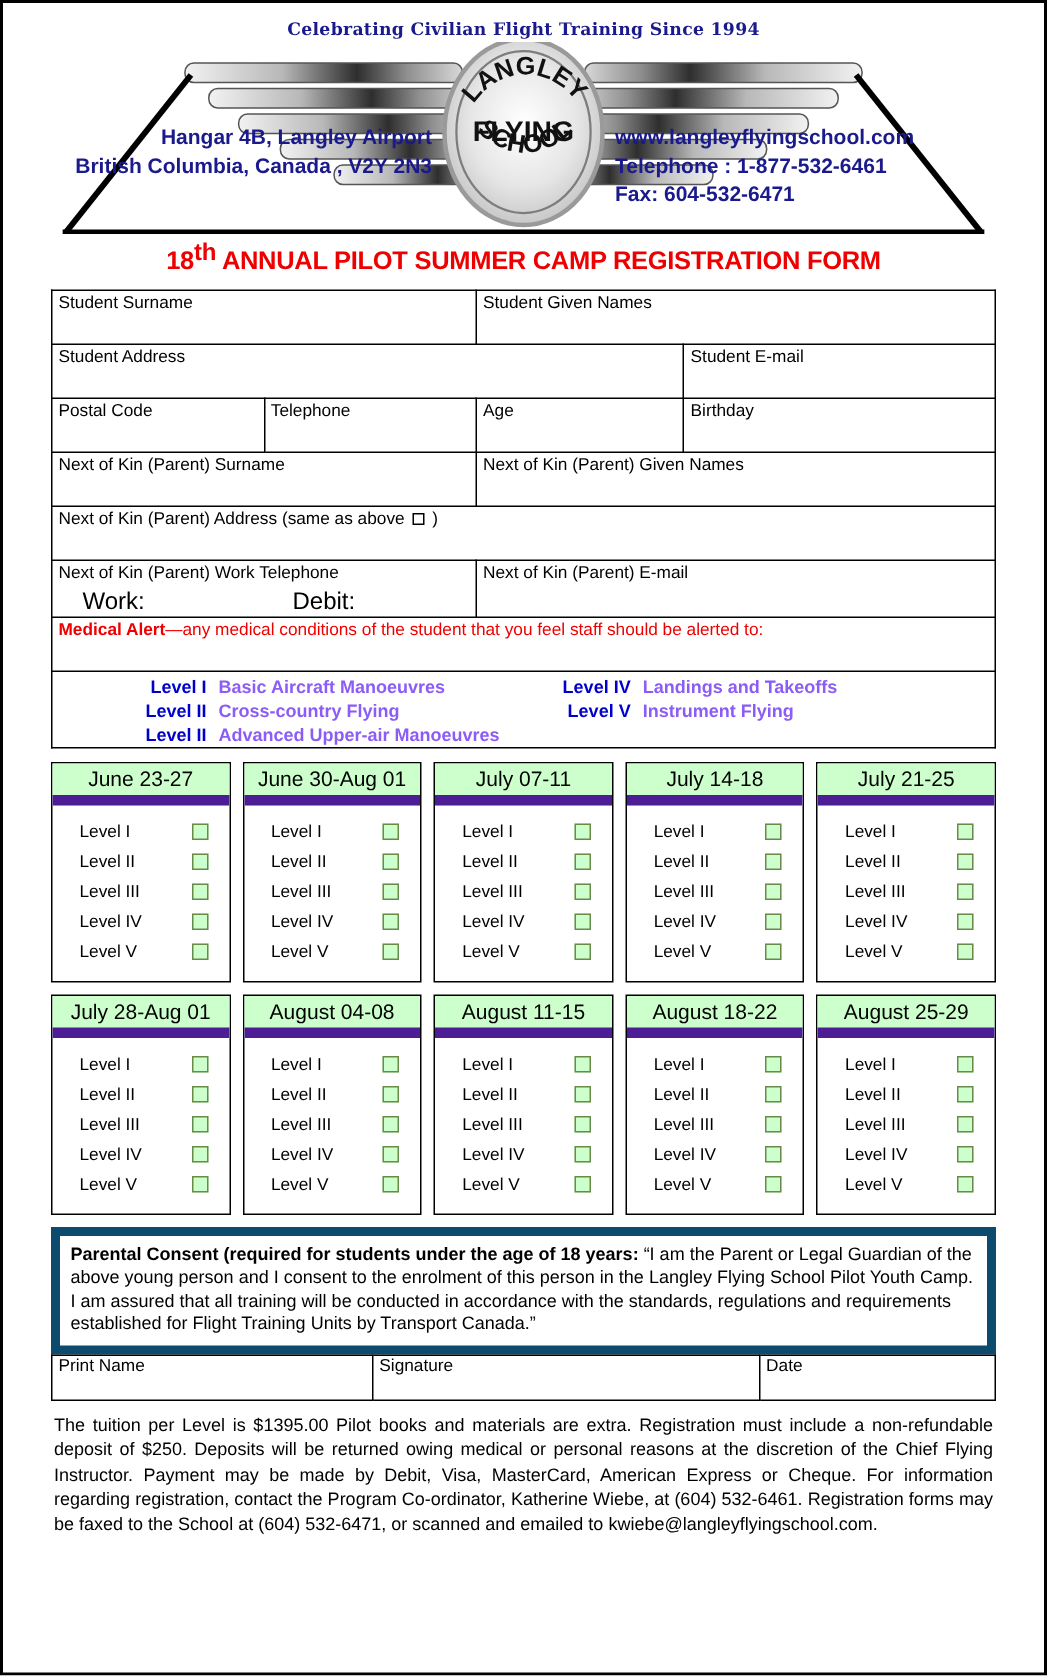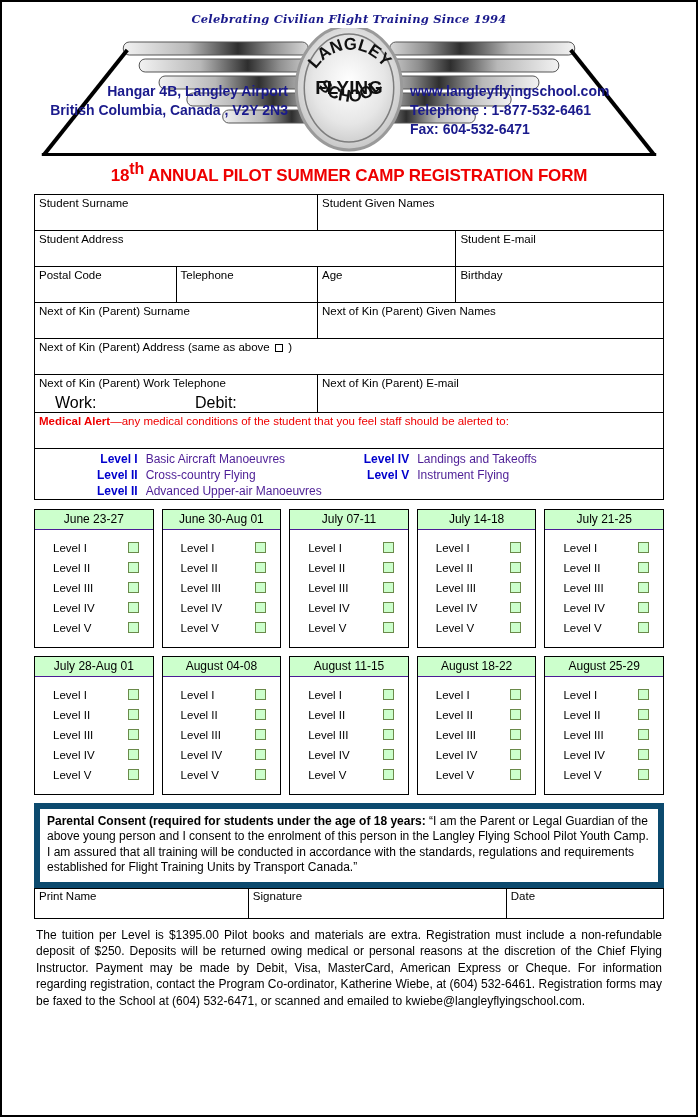--- a/index.html
+++ b/index.html
@@ -16,21 +16,20 @@
     border: 2px solid #000;
     background: #fff;
     padding: 0;
   }
 
   
   .tagline {
     text-align: center;
     color: #1a1a8c;
     font-family: "DejaVu Serif", serif;
-    font-style: italic;
     font-weight: bold;
     font-size: 11.5px;
     letter-spacing: .2px;
     padding-top: 10px;
   }
   .logo-area {
     position: relative;
     height: 128px;
     margin-top: 2px;
   }
@@ -109,43 +108,43 @@
   td.levels { height: 72px; padding: 6px 0 4px 0; }
   .levels-grid {
     display: flex;
     padding-left: 58px;
     font-size: 12px;
     line-height: 16px;
   }
   .lv-col { display: flex; }
   .lv-col.c2 { margin-left: 42px; }
   .lv-names { text-align: right; color: #0000cc; font-weight: bold; }
-  .lv-desc { padding-left: 8px; color: #4c1d95; }
+  .lv-desc { padding-left: 8px; color: #8b5cf6; font-weight: bold; }
   .lv-names div, .lv-desc div { white-space: nowrap; }
 
   
   .sessions {
     padding: 0 32px;
     margin-top: 9px;
   }
   .srow {
     display: flex;
     gap: 8px;
     margin-bottom: 8px;
   }
   .sess {
     flex: 1;
     border: 1px solid #000;
     background: #fff;
   }
   .sess-hd {
     background: #ccffcc;
-    border-bottom: 1px solid #4c1d95;
+    border-bottom: 7px solid #4c1d95;
     text-align: center;
-    font-size: 12px;
+    font-size: 14px;
     padding: 2px 0 3px 0;
     color: #000;
   }
   .sess-body { padding: 8px 0 9px 0; }
   .lvrow {
     display: flex;
     align-items: center;
     font-size: 11.5px;
     padding: 0 14px 0 18px;
     height: 20px;

